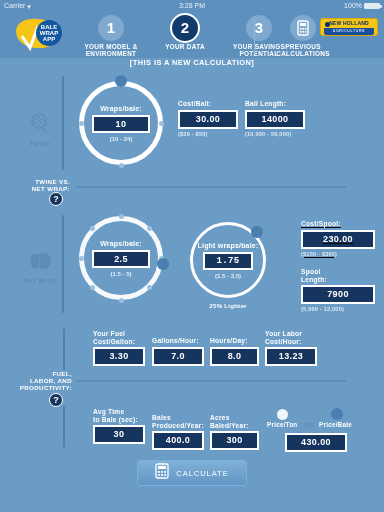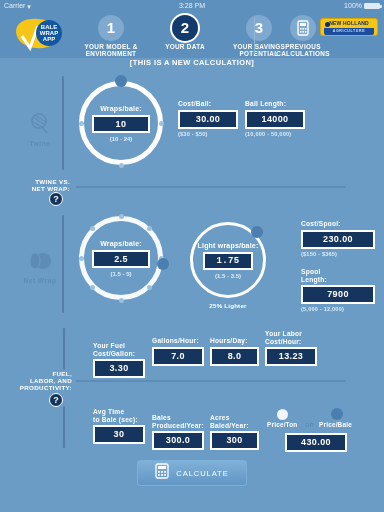--- a/index.html
+++ b/index.html
@@ -340,41 +340,41 @@
     <div class="dial-ring" style="border-width:3px;"></div>
     <div class="knob" style="left:67px; top:10px;"></div>
     <div class="dial-inner">
       <div class="dial-label">Light wraps/bale:</div>
       <div class="dial-box" style="width:50px;font-family:Liberation Mono, monospace;">1.75</div>
       <div class="dial-range">(1.5 - 3.5)</div>
     </div>
     <div class="dial-note" style="top:80px;">25% Lighter</div>
   </div>
 
-  <div class="field" style="left:301px; top:220px; width:74px;">
+  <div class="field" style="left:301px; top:220px; width:74px;text-decoration:underline;">
     <div class="flabel">Cost/Spool:</div>
     <div class="fbox">230.00</div>
     <div class="frange">($150 - $365)</div>
   </div>
 
   <div class="field" style="left:301px; top:268px; width:74px;">
     <div class="flabel">Spool
 Length:</div>
     <div class="fbox">7900</div>
     <div class="frange">(5,000 - 12,000)</div>
   </div>
 
   <div class="rail" style="left:63px; top:328px; height:42px;"></div>
   <div class="divtitle" style="left:6px; top:370px; width:66px;">FUEL,
 LABOR, AND
 PRODUCTIVITY:</div>
   <div class="divline" style="left:76px; top:380px; width:270px;"></div>
   <div class="qmark" style="left:49px; top:393px;">?</div>
 
-  <div class="field" style="left:93px; top:342px; width:52px;">
+  <div class="field" style="left:93px; top:330px; width:52px;">
     <div class="flabel">Your Fuel
 Cost/Gallon:</div>
     <div class="fbox">3.30</div>
   </div>
   <div class="field" style="left:152px; top:337px; width:52px;">
     <div class="flabel">Gallons/Hour:</div>
     <div class="fbox">7.0</div>
   </div>
   <div class="field" style="left:210px; top:337px; width:49px;">
     <div class="flabel">Hours/Day:</div>
@@ -389,21 +389,21 @@
   <div class="rail" style="left:63px; top:406px; height:42px;"></div>
 
   <div class="field" style="left:93px; top:408px; width:52px;">
     <div class="flabel">Avg Time
 to Bale (sec):</div>
     <div class="fbox">30</div>
   </div>
   <div class="field" style="left:152px; top:414px; width:52px;">
     <div class="flabel">Bales
 Produced/Year:</div>
-    <div class="fbox">300.0</div>
+    <div class="fbox">400.0</div>
   </div>
   <div class="field" style="left:210px; top:414px; width:49px;">
     <div class="flabel">Acres
 Baled/Year:</div>
     <div class="fbox">300</div>
   </div>
 
   <div class="radio" style="left:277px; top:409px;"></div>
   <div class="radio-lbl" style="left:267px; top:421px;">Price/Ton</div>
   <div class="radio-or" style="left:305px; top:422px;">OR</div>

